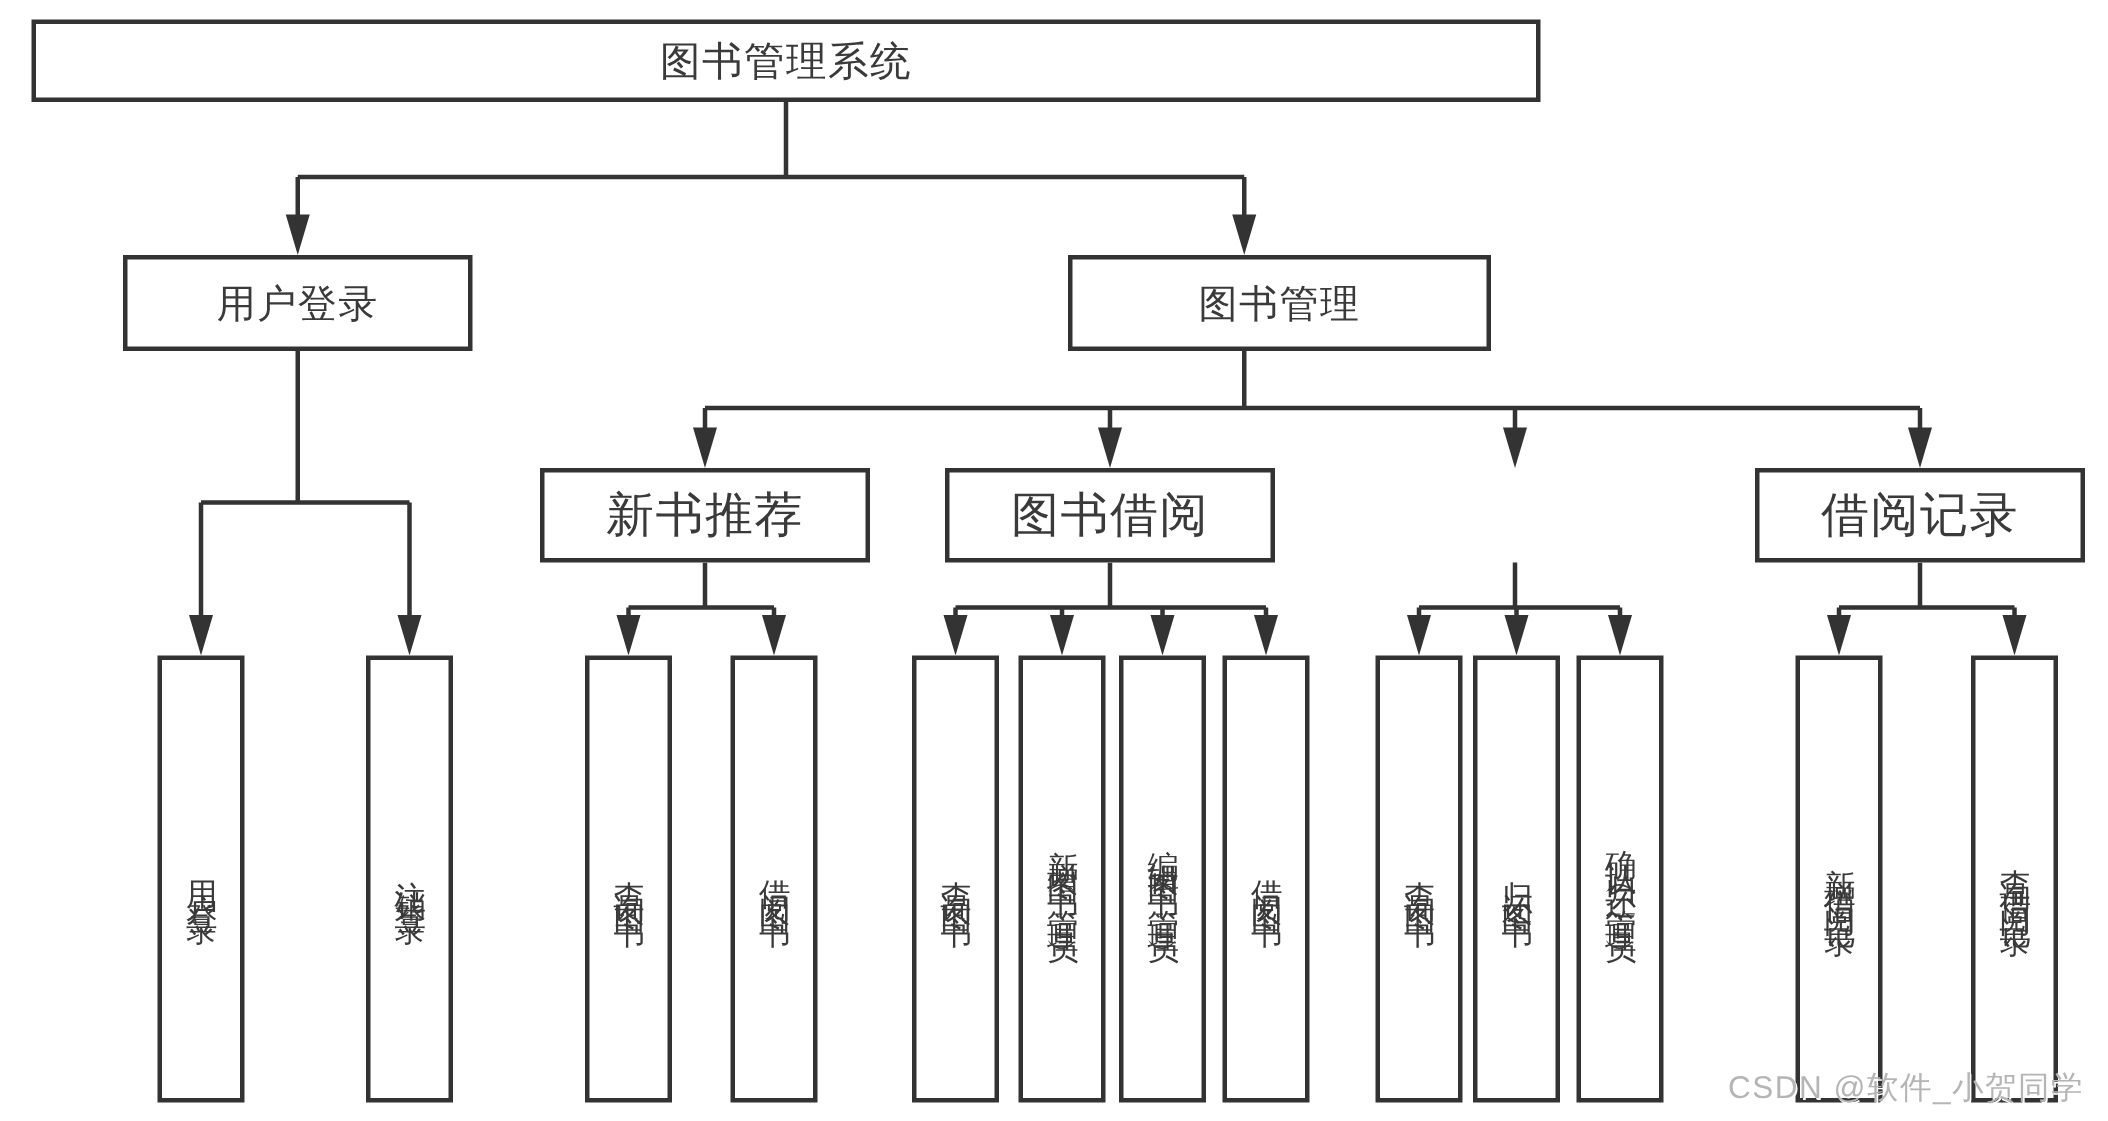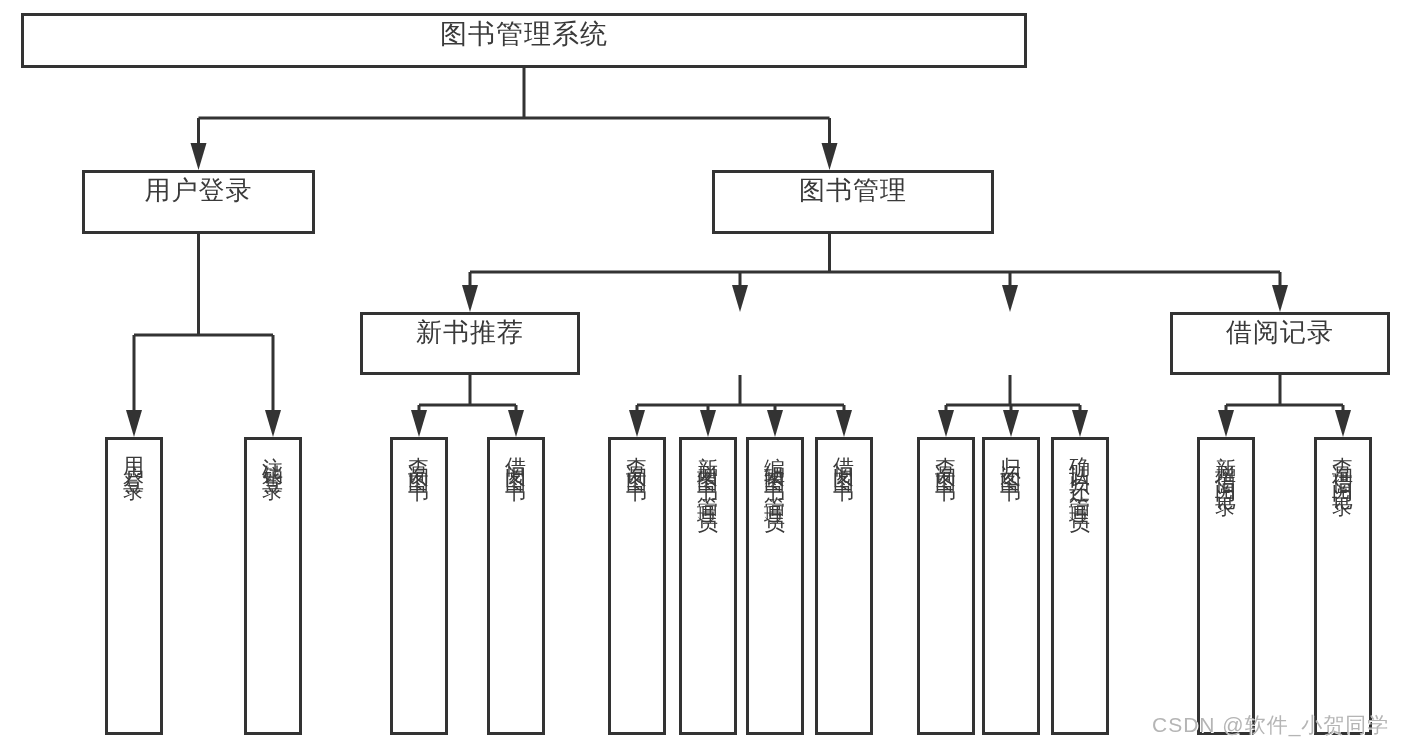--- a/index.html
+++ b/index.html
@@ -21,29 +21,29 @@
     width: 1405px;
     height: 747px;
     pointer-events: none;
   }
   .box {
     position: absolute;
     box-sizing: border-box;
     border: 3px solid #333333;
     background: #ffffff;
     display: flex;
-    align-items: flex-start;
+    align-items: center;
     justify-content: center;
     color: #3a3a3a;
   }
   .root  { left: 21px;  top: 13px;  width: 1006px; height: 55px; font-size: 27px; letter-spacing: 1px; }
   .lvl2  { top: 170px; height: 64px; font-size: 26px; letter-spacing: 1px; }
   .lvl2.user-login { left: 82px;  width: 233px; }
   .lvl2.book-mgmt  { left: 712px; width: 282px; }
-  .lvl3  { top: 312px; height: 63px; width: 220px; font-size: 26px; letter-spacing: 1px; }
+  .lvl3  { top: 312px; height: 63px; width: 220px; font-size: 32px; letter-spacing: 1px; }
   .lvl3.n0 { left: 360px; }
   .lvl3.n1 { left: 630px; }
   .lvl3.n2 { left: 900px; }
   .lvl3.n3 { left: 1170px; }
   .leaf {
     top: 437px;
     height: 298px;
     width: 58px;
   }
   .vtext {
@@ -118,20 +118,23 @@
   <div class="box lvl2 user-login">
     <span>用户登录</span>
   </div>
   <div class="box lvl2 book-mgmt">
     <span>图书管理</span>
   </div>
 
   <div class="box lvl3 n0">
     <span>新书推荐</span>
   </div>
+  <div class="box lvl3 n1">
+    <span>图书借阅</span>
+  </div>
   <div class="box lvl3 n3">
     <span>借阅记录</span>
   </div>
 
   <div class="box leaf" style="left:105px">
     <span class="vtext">用户登录</span>
   </div>
   <div class="box leaf" style="left:244px">
     <span class="vtext">注销登录</span>
   </div>

